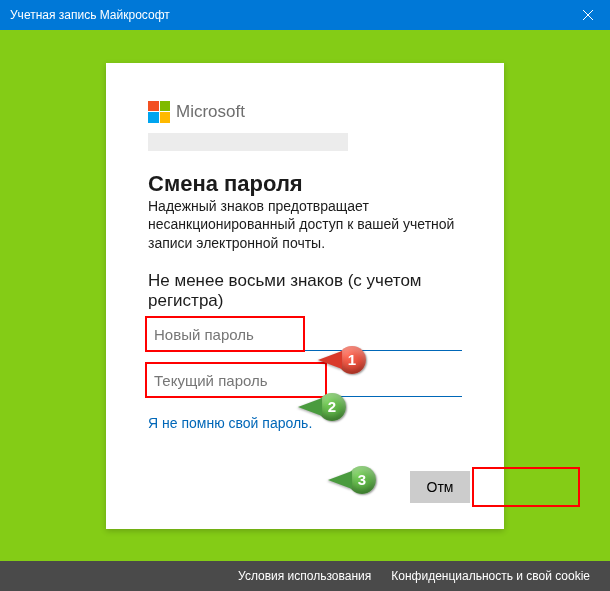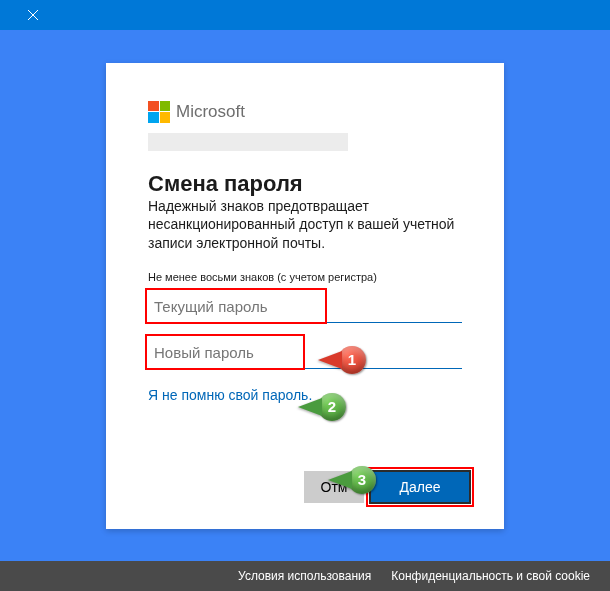--- a/index.html
+++ b/index.html
@@ -26,21 +26,21 @@
       height: 30px;
       display: flex;
       align-items: center;
       justify-content: center;
       margin-right: -10px;
       cursor: pointer;
     }
     .close-btn svg { width: 10px; height: 10px; }
     .content-area {
       height: 531px;
-      background: #3b82f6;
+      background: #84cc16;
       display: flex;
       align-items: center;
       justify-content: center;
     }
     .card {
       width: 398px;
       height: 466px;
       background: #fff;
       box-shadow: 0 2px 6px rgba(0,0,0,0.2);
       padding: 38px 42px 30px 42px;
@@ -76,21 +76,21 @@
       color: #1b1b1b;
       margin-bottom: 0;
     }
     .desc {
       font-size: 14px;
       color: #1b1b1b;
       line-height: 1.35;
       margin-bottom: 18px;
     }
     .hint {
-      font-size: 11px;
+      font-size: 17px;
       color: #1b1b1b;
       margin-bottom: 8px;
     }
     .field-wrap {
       position: relative;
       margin-bottom: 14px;
     }
     .pw-input {
       width: 100%;
       height: 32px;
@@ -181,20 +181,21 @@
     }
     .c-red .callout-arrow { border-right-color: #d93a2b; }
     .c-red .callout-circle { background: radial-gradient(circle at 35% 30%, #ff6b57, #c52f1f); }
     .c-green .callout-arrow { border-right-color: #4a9b3e; }
     .c-green .callout-circle { background: radial-gradient(circle at 35% 30%, #78cf5a, #3e8b30); }
   </style>
 </head>
 <body>
 
 <div class="titlebar">
+  <span class="titlebar-title">Учетная запись Майкрософт</span>
   <div class="close-btn">
     <svg viewBox="0 0 10 10">
         <path d="M0 0 L10 10 M10 0 L0 10" stroke="#fff" stroke-width="1"></path>
       </svg>
   </div>
 </div>
 
 <div class="content-area">
   <div class="card">
 
@@ -210,34 +211,33 @@
 
     <div class="email-block"></div>
 
     <h1 class="heading">Смена пароля</h1>
 
     <p class="desc">Надежный знаков предотвращает несанкционированный доступ к вашей учетной записи электронной почты.</p>
 
     <div class="hint">Не менее восьми знаков (с учетом регистра)</div>
 
     <div class="field-wrap">
+      <input type="text" class="pw-input" placeholder="Новый пароль" style="">
+      <div class="redbox" style="left:-3px; top:-3px; width:160px; height:36px;"></div>
+    </div>
+
+    <div class="field-wrap">
       <input type="text" class="pw-input" placeholder="Текущий пароль" style="">
       <div class="redbox" style="left:-3px; top:-3px; width:182px; height:36px;"></div>
     </div>
 
-    <div class="field-wrap">
-      <input type="text" class="pw-input" placeholder="Новый пароль" style="">
-      <div class="redbox" style="left:-3px; top:-3px; width:160px; height:36px;"></div>
-    </div>
-
     <span class="forgot-link">Я не помню свой пароль.</span>
 
     <div class="btn-row">
       <button class="btn btn-cancel">Отм</button>
-      <button class="btn btn-next">Далее</button>
       <div class="redbox" style="left:62px; top:-4px; width:108px; height:40px;"></div>
     </div>
 
     
     <div class="callout c-red" style="left:212px; top:283px;">
       <div class="callout-arrow"></div>
       <div class="callout-circle">1</div>
     </div>
     <div class="callout c-green" style="left:192px; top:330px;">
       <div class="callout-arrow"></div>

